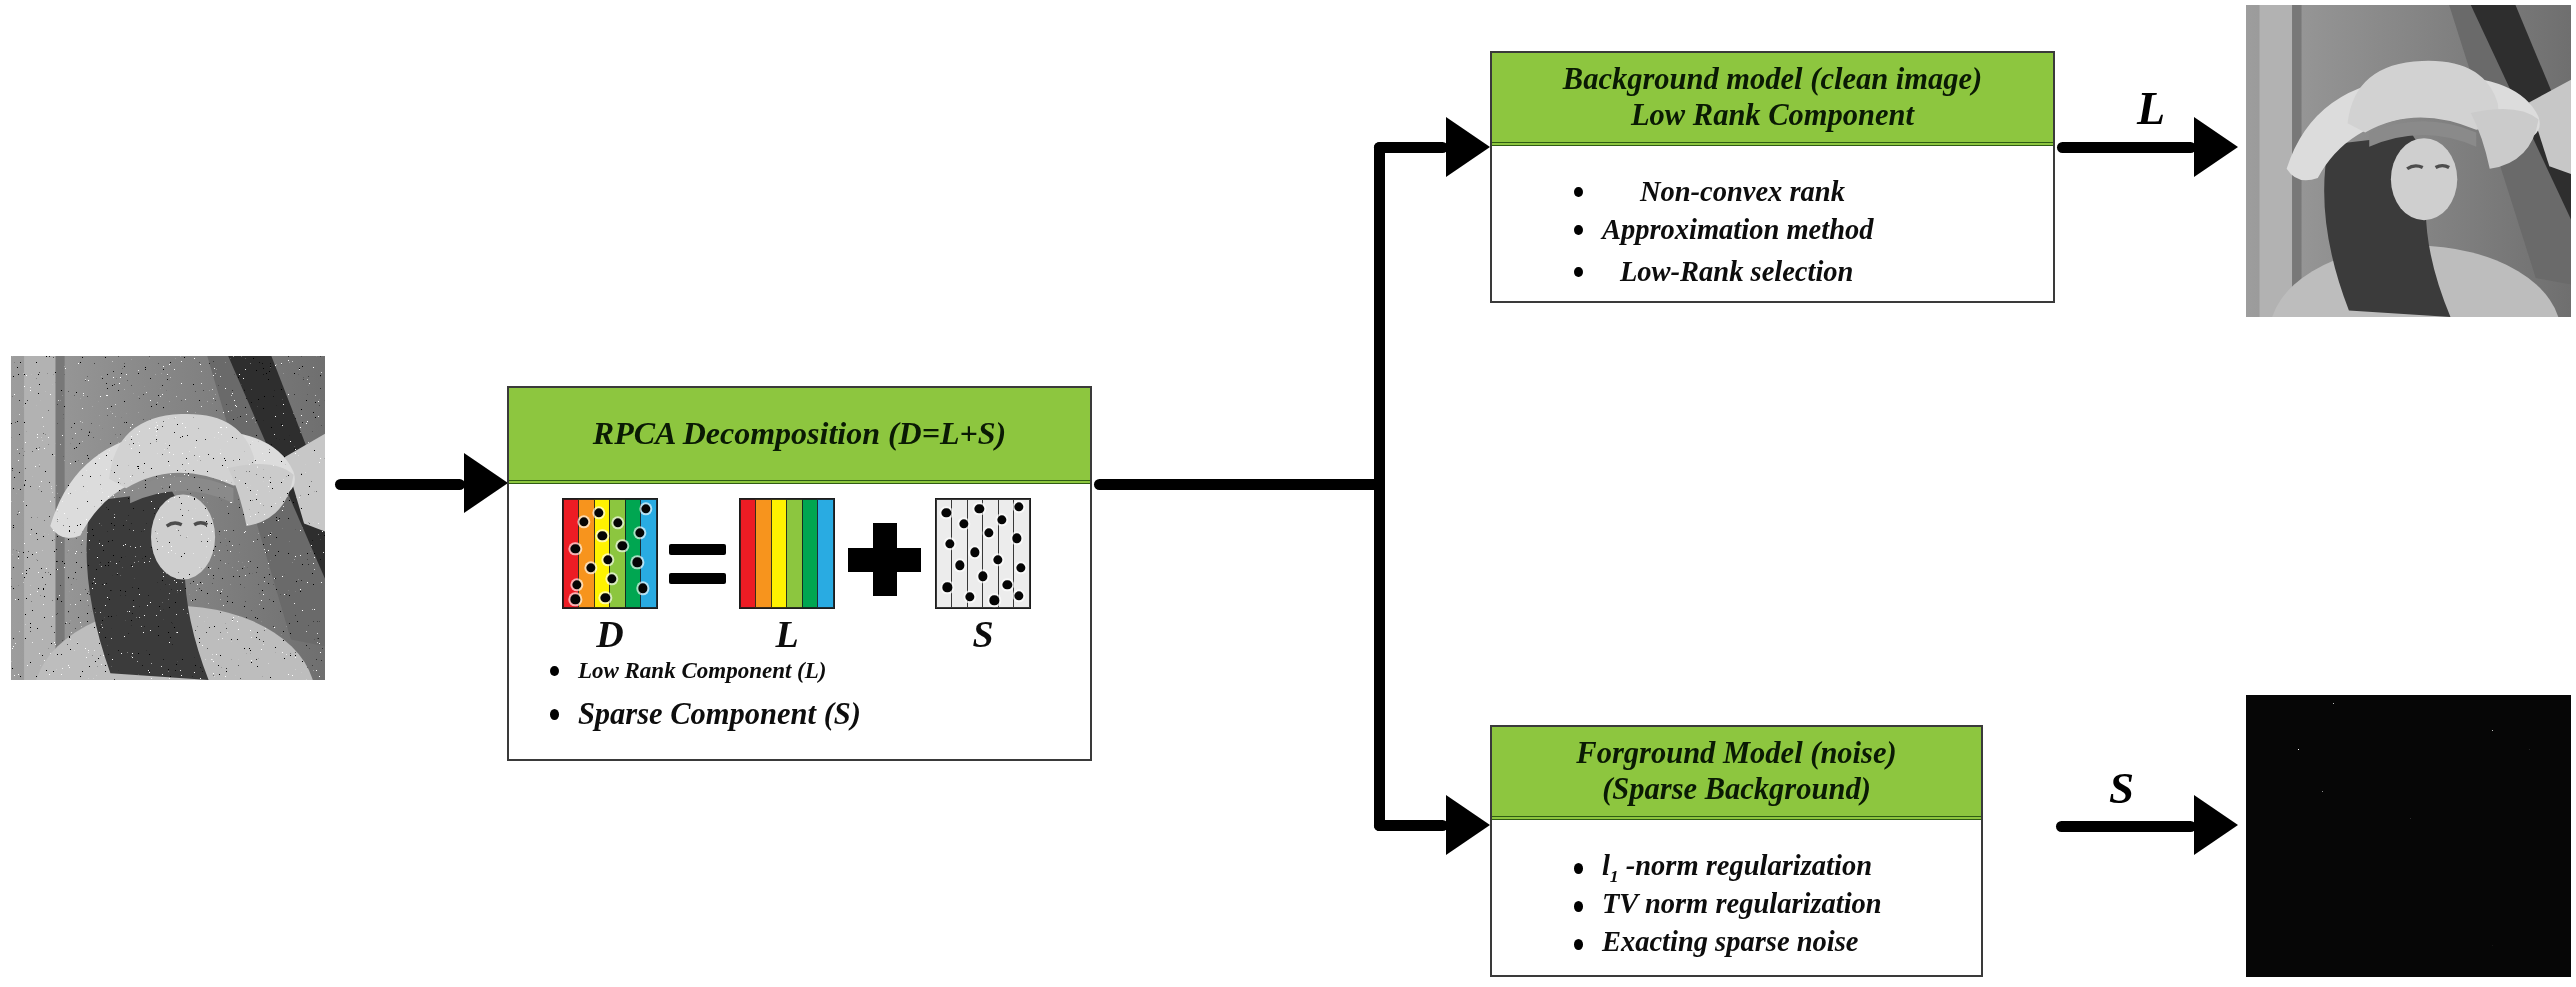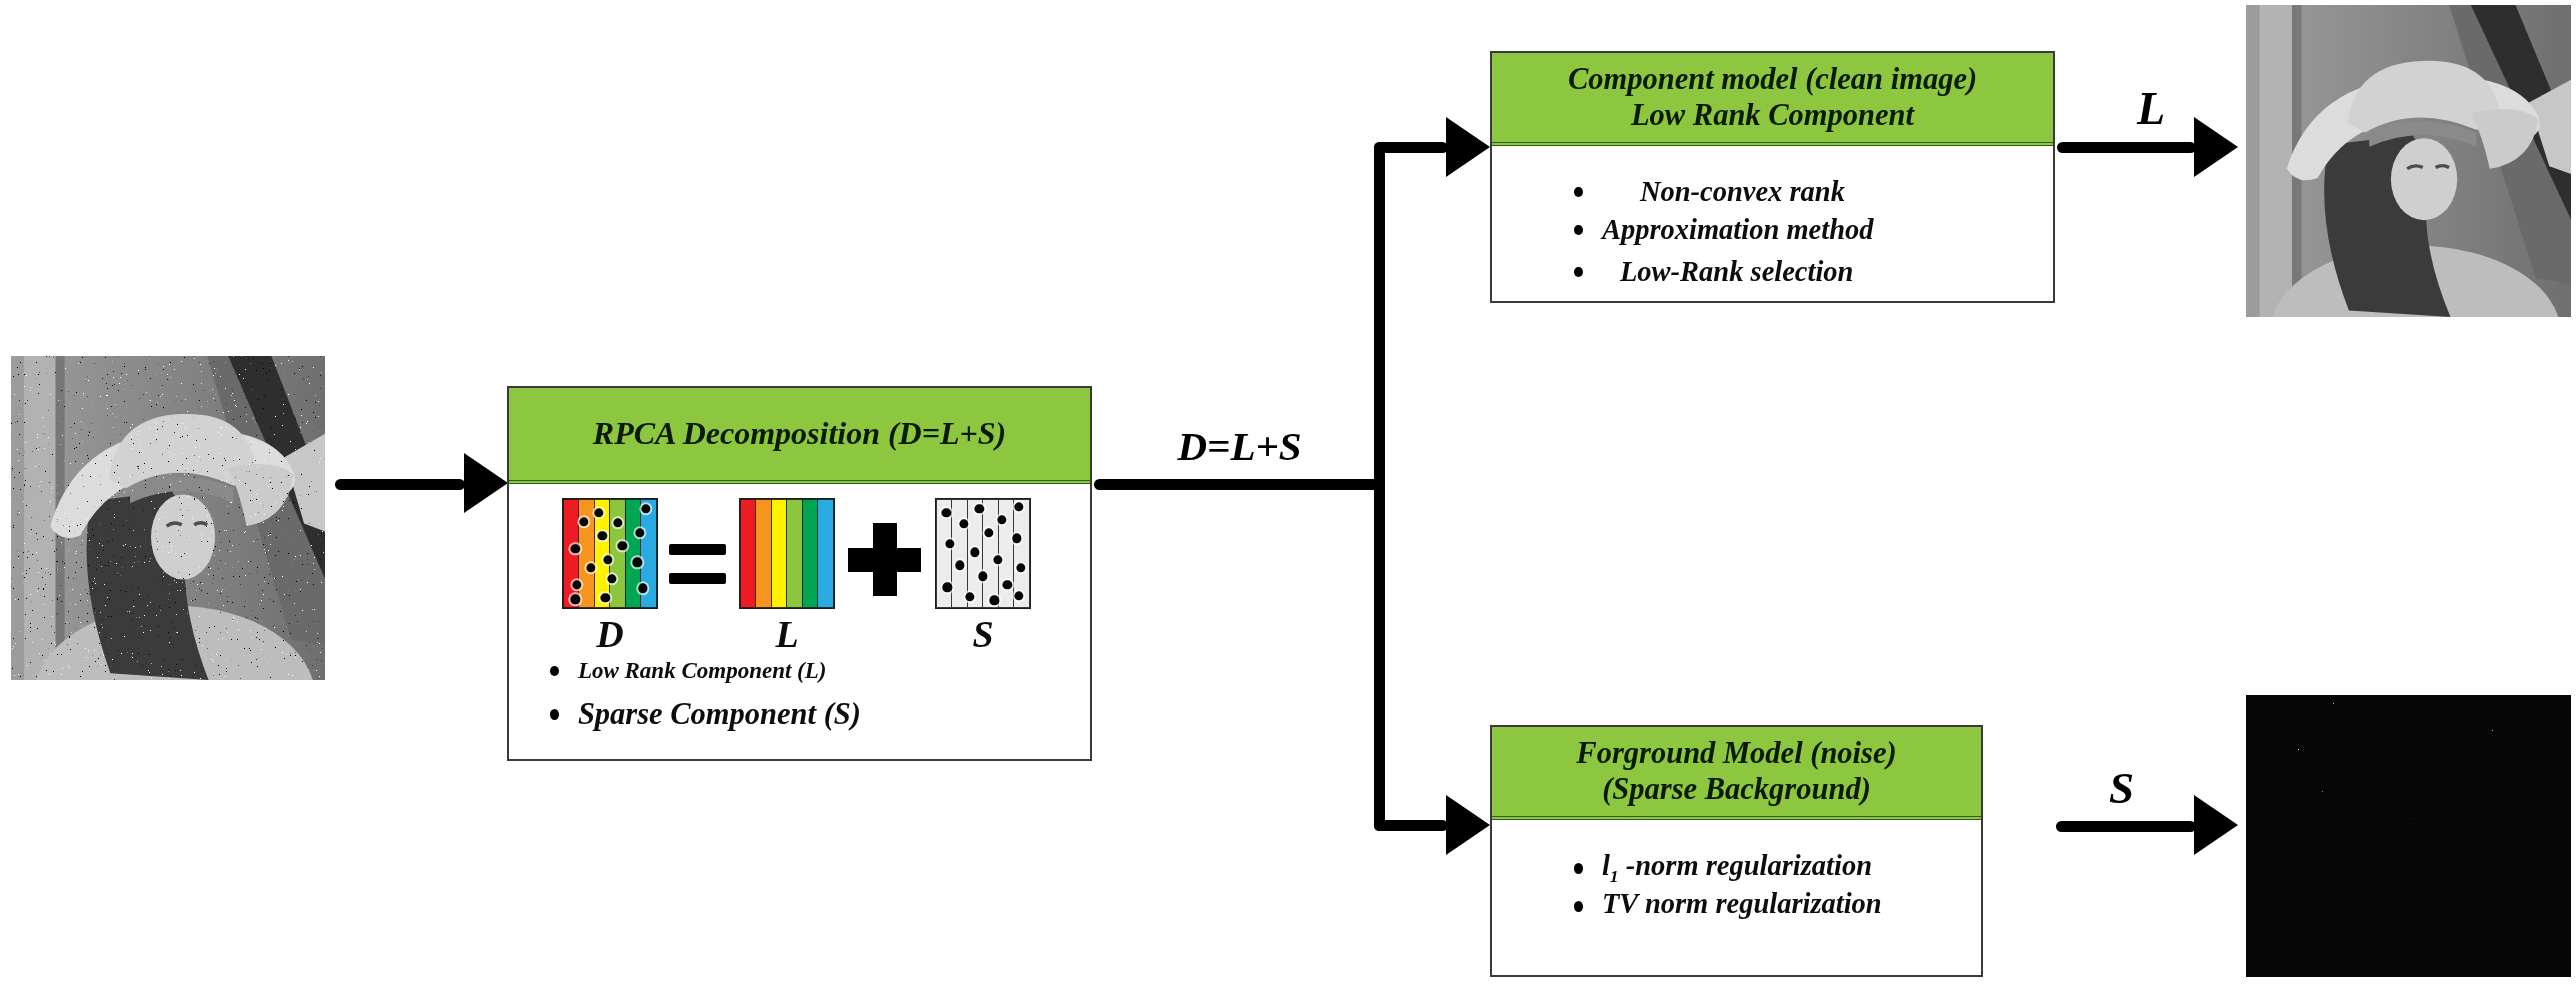--- a/index.html
+++ b/index.html
@@ -181,33 +181,32 @@
     <div class="brow" style="left:41px;top:270px;">
       <span class="bdot"></span>
       <span class="btxt" style="font-size:23px;">Low Rank Component (L)</span>
     </div>
     <div class="brow" style="left:41px;top:309px;">
       <span class="bdot"></span>
       <span class="btxt" style="font-size:30.5px;">Sparse Component (S)</span>
     </div>
   </div>
 
-  <div class="edge-label" style="left:1120px;top:422px;width:239px;font-size:41px;">D=L+S</div>
   <div class="shaft" style="left:1094px;top:479px;width:290px;height:10.6px;"></div>
   <div class="shaft" style="left:1374px;top:142px;width:10.6px;height:689px;"></div>
 
   <div class="shaft" style="left:1374px;top:142px;width:74px;height:10.6px;"></div>
   <div class="ah" style="left:1446px;top:117px;"></div>
 
   <div class="shaft" style="left:1374px;top:820px;width:74px;height:10.6px;"></div>
   <div class="ah" style="left:1446px;top:795px;"></div>
 
   <div class="fbox" style="left:1490px;top:51px;width:565px;height:252px;">
     <div class="hdr" style="height:93px;background:#8dc63f;">
-      <div class="ttl" style="font-size:30.5px;">Component model (clean image)</div>
+      <div class="ttl" style="font-size:30.5px;">Background model (clean image)</div>
       <div class="ttl" style="font-size:30.5px;">Low Rank Component</div>
     </div>
     <div class="brow" style="left:82px;top:123px;">
       <span class="bdot"></span>
       <span class="btxt" style="font-size:28.5px;margin-left:38px;">Non-convex rank</span>
     </div>
     <div class="brow" style="left:82px;top:161px;">
       <span class="bdot"></span>
       <span class="btxt" style="font-size:28.5px;">Approximation method</span>
     </div>
@@ -235,20 +234,26 @@
       <span class="btxt" style="font-size:28.5px;">
         <span>l</span><sub>1</sub><span> -norm regularization</span>
       </span>
     </div>
     <div class="brow" style="left:82px;top:161px;">
       <span class="bdot"></span>
       <span class="btxt" style="font-size:28.5px;">
         <span></span><sub></sub><span>TV norm regularization</span>
       </span>
     </div>
+    <div class="brow" style="left:82px;top:199px;">
+      <span class="bdot"></span>
+      <span class="btxt" style="font-size:28.5px;">
+        <span></span><sub></sub><span>Exacting sparse noise</span>
+      </span>
+    </div>
   </div>
 
   <div class="edge-label" style="left:2055px;top:762px;width:133px;font-size:45px;">S</div>
   <div class="shaft" style="left:2056px;top:821px;width:140px;height:10.6px;"></div>
   <div class="ah" style="left:2194px;top:795px;"></div>
 
   <svg class="photo" style="left:2246px;top:695px;" width="325" height="282" viewBox="0 0 480 420" preserveAspectRatio="none">
     <rect width="480" height="420" fill="#060606"></rect>
     <rect width="480" height="420" filter="url(#sparseDim)"></rect>
     <rect width="480" height="420" filter="url(#sparseWhite)"></rect>

